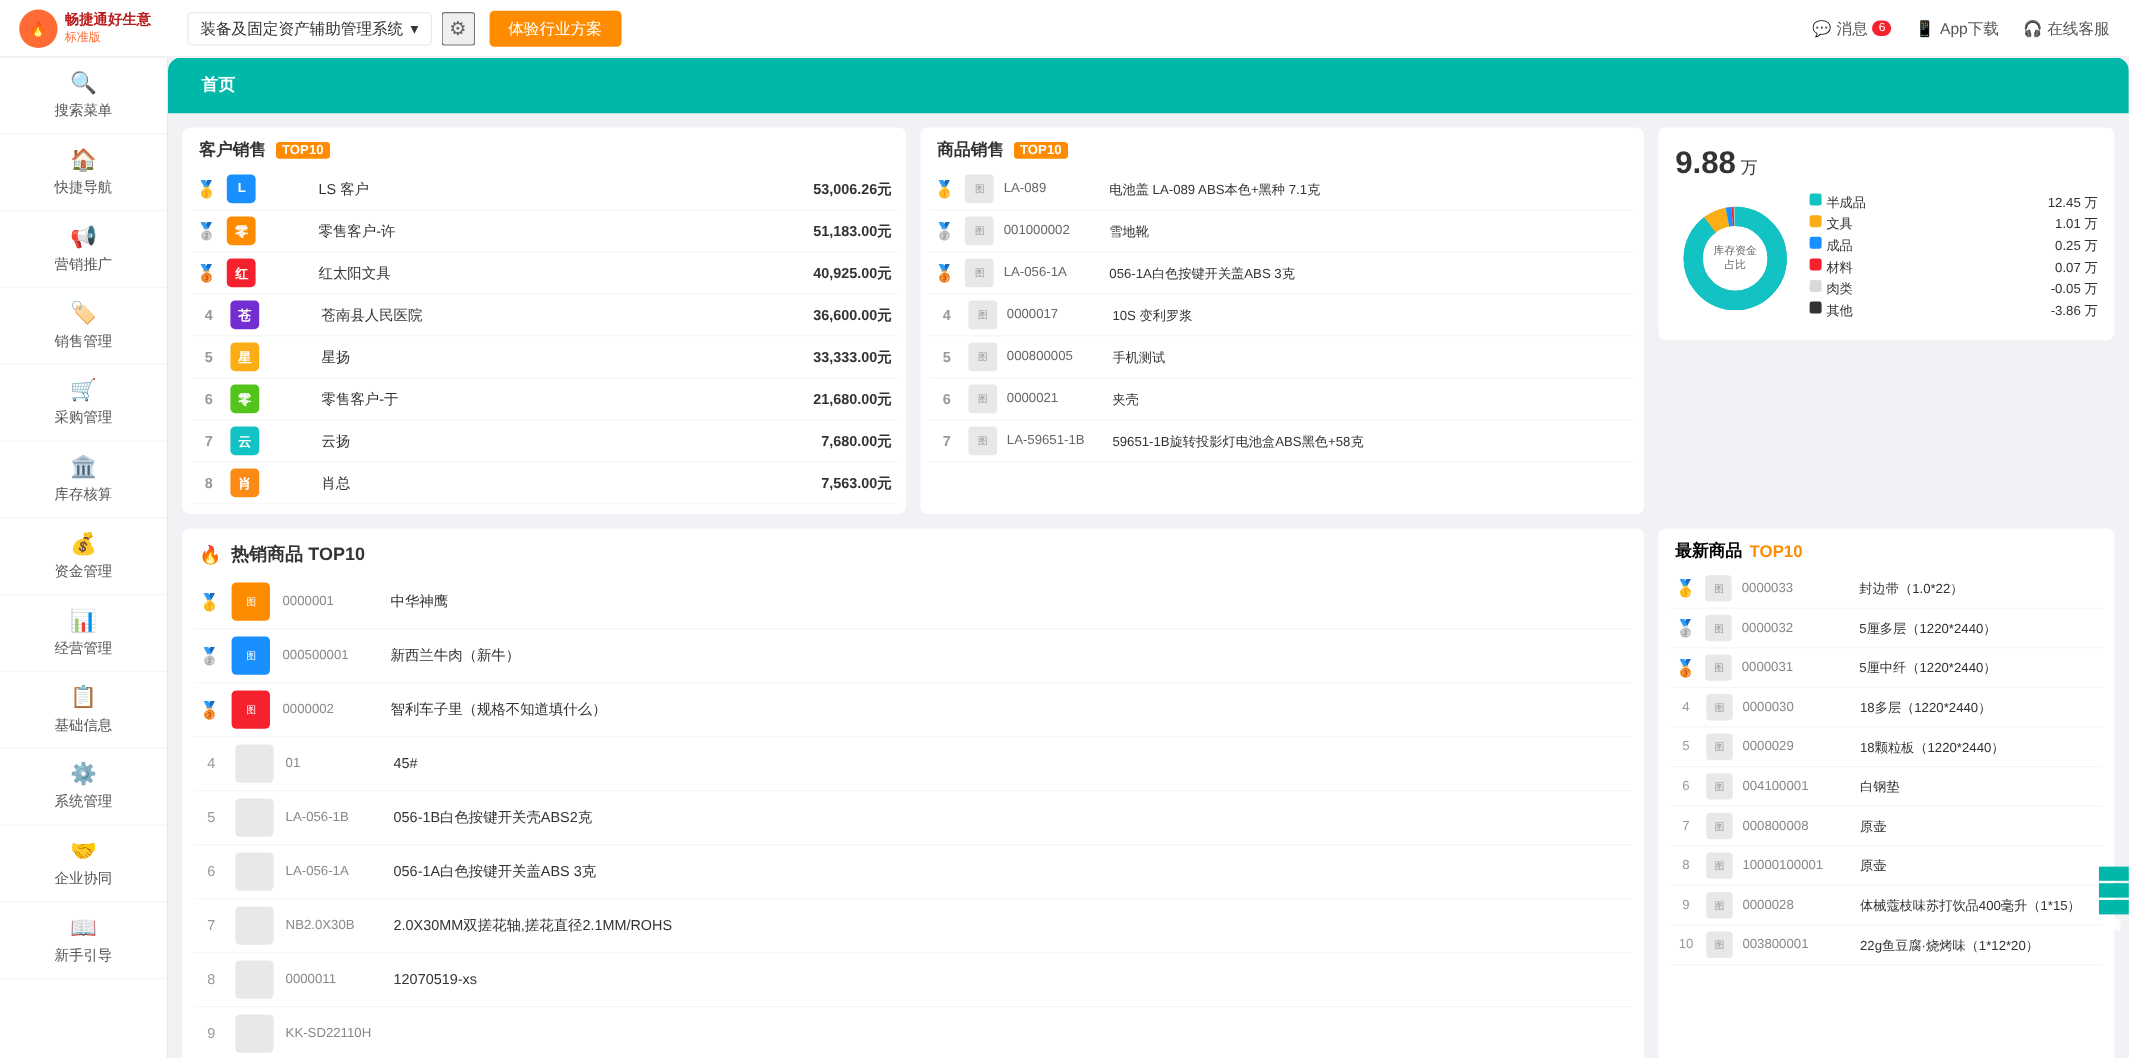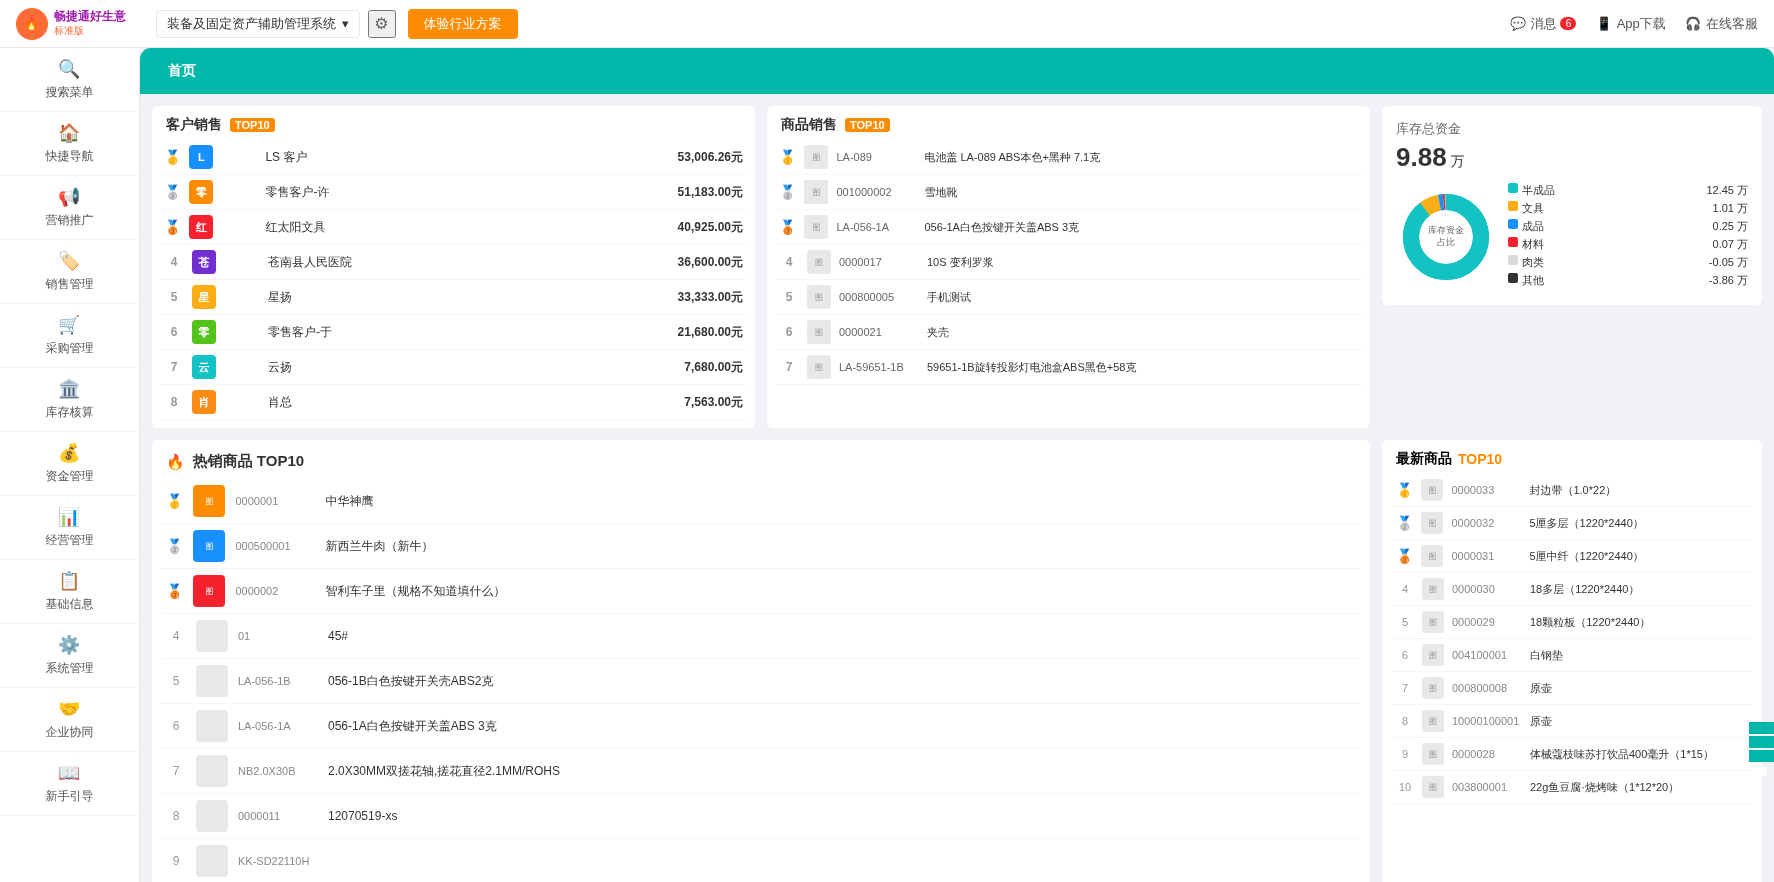--- a/index.html
+++ b/index.html
@@ -23,21 +23,21 @@
       align-items: center;
       gap: 6px;
     }
     .logo-icon {
       width: 32px; height: 32px;
       background: #ff6b35;
       border-radius: 50%;
       display: flex; align-items: center; justify-content: center;
       color: #fff; font-size: 12px; font-weight: bold;
     }
-    .logo-text { font-size: 12px; color: #a21caf; font-weight: bold; line-height: 1.2; }
+    .logo-text { font-size: 12px; color: #b91c1c; font-weight: bold; line-height: 1.2; }
     .logo-sub { font-size: 10px; color: #ff6b35; }
     .system-selector {
       display: flex; align-items: center; gap: 6px;
       border: 1px solid #e8e8e8; border-radius: 4px;
       padding: 4px 10px; cursor: pointer; color: #333; font-size: 13px; text-align: right;
     }
     .trial-btn {
       background: #ff8c00; color: #fff; border: none; border-radius: 4px;
       padding: 6px 16px; cursor: pointer; font-size: 13px; margin-left: 12px;
     }
@@ -203,21 +203,21 @@
     .new-item {
       display: flex; align-items: center; gap: 8px;
       padding: 5px 4px; border-bottom: 1px solid #f5f5f5;
     }
     .new-num { width: 18px; text-align: center; font-size: 11px; color: #999; }
     .new-thumb {
       width: 22px; height: 22px; background: #e8e8e8; border-radius: 3px;
       flex-shrink: 0; display: flex; align-items: center; justify-content: center; font-size: 8px; color: #999;
     }
     .new-code { font-size: 11px; color: #888; width: 70px; flex-shrink: 0; }
-    .new-name { flex: 1; font-size: 11px; color: #333; overflow: hidden; text-overflow: ellipsis; }
+    .new-name { flex: 1; font-size: 11px; color: #333; overflow: hidden; text-overflow: ellipsis; margin-left: 20px; }
 
     
     .float-cs {
       position: fixed; right: 0; bottom: 120px;
       display: flex; flex-direction: column; gap: 2px;
     }
     .float-cs-item {
       background: #00b8a9; color: #fff; font-size: 11px;
       padding: 6px 6px; text-align: center; cursor: pointer;
       writing-mode: vertical-rl; text-orientation: mixed;
@@ -427,21 +427,20 @@
     <span class="rank-num">7</span>
     <div class="rank-product-thumb">图</div>
     <span class="rank-product-code">LA-59651-1B</span>
     <span class="rank-product-name">59651-1B旋转投影灯电池盒ABS黑色+58克</span>
   </div>
           </div>
       </div>
 
       <div class="right-panel">
         <div class="inventory-card">
-          <div class="inventory-title">库存总资金</div>
           <div style="display:flex;align-items:baseline;gap:4px;">
             <span style="font-size:26px;font-weight:bold;color:#333;">9.88</span>
             <span style="font-size:14px;color:#333;">万</span>
           </div>
           <div class="donut-section">
             <div class="donut-wrapper">
               <svg width="100" height="100" viewBox="0 0 100 100">
 
                 <circle cx="50" cy="50" r="35" fill="none" stroke="#e8e8e8" stroke-width="16"></circle>
 

